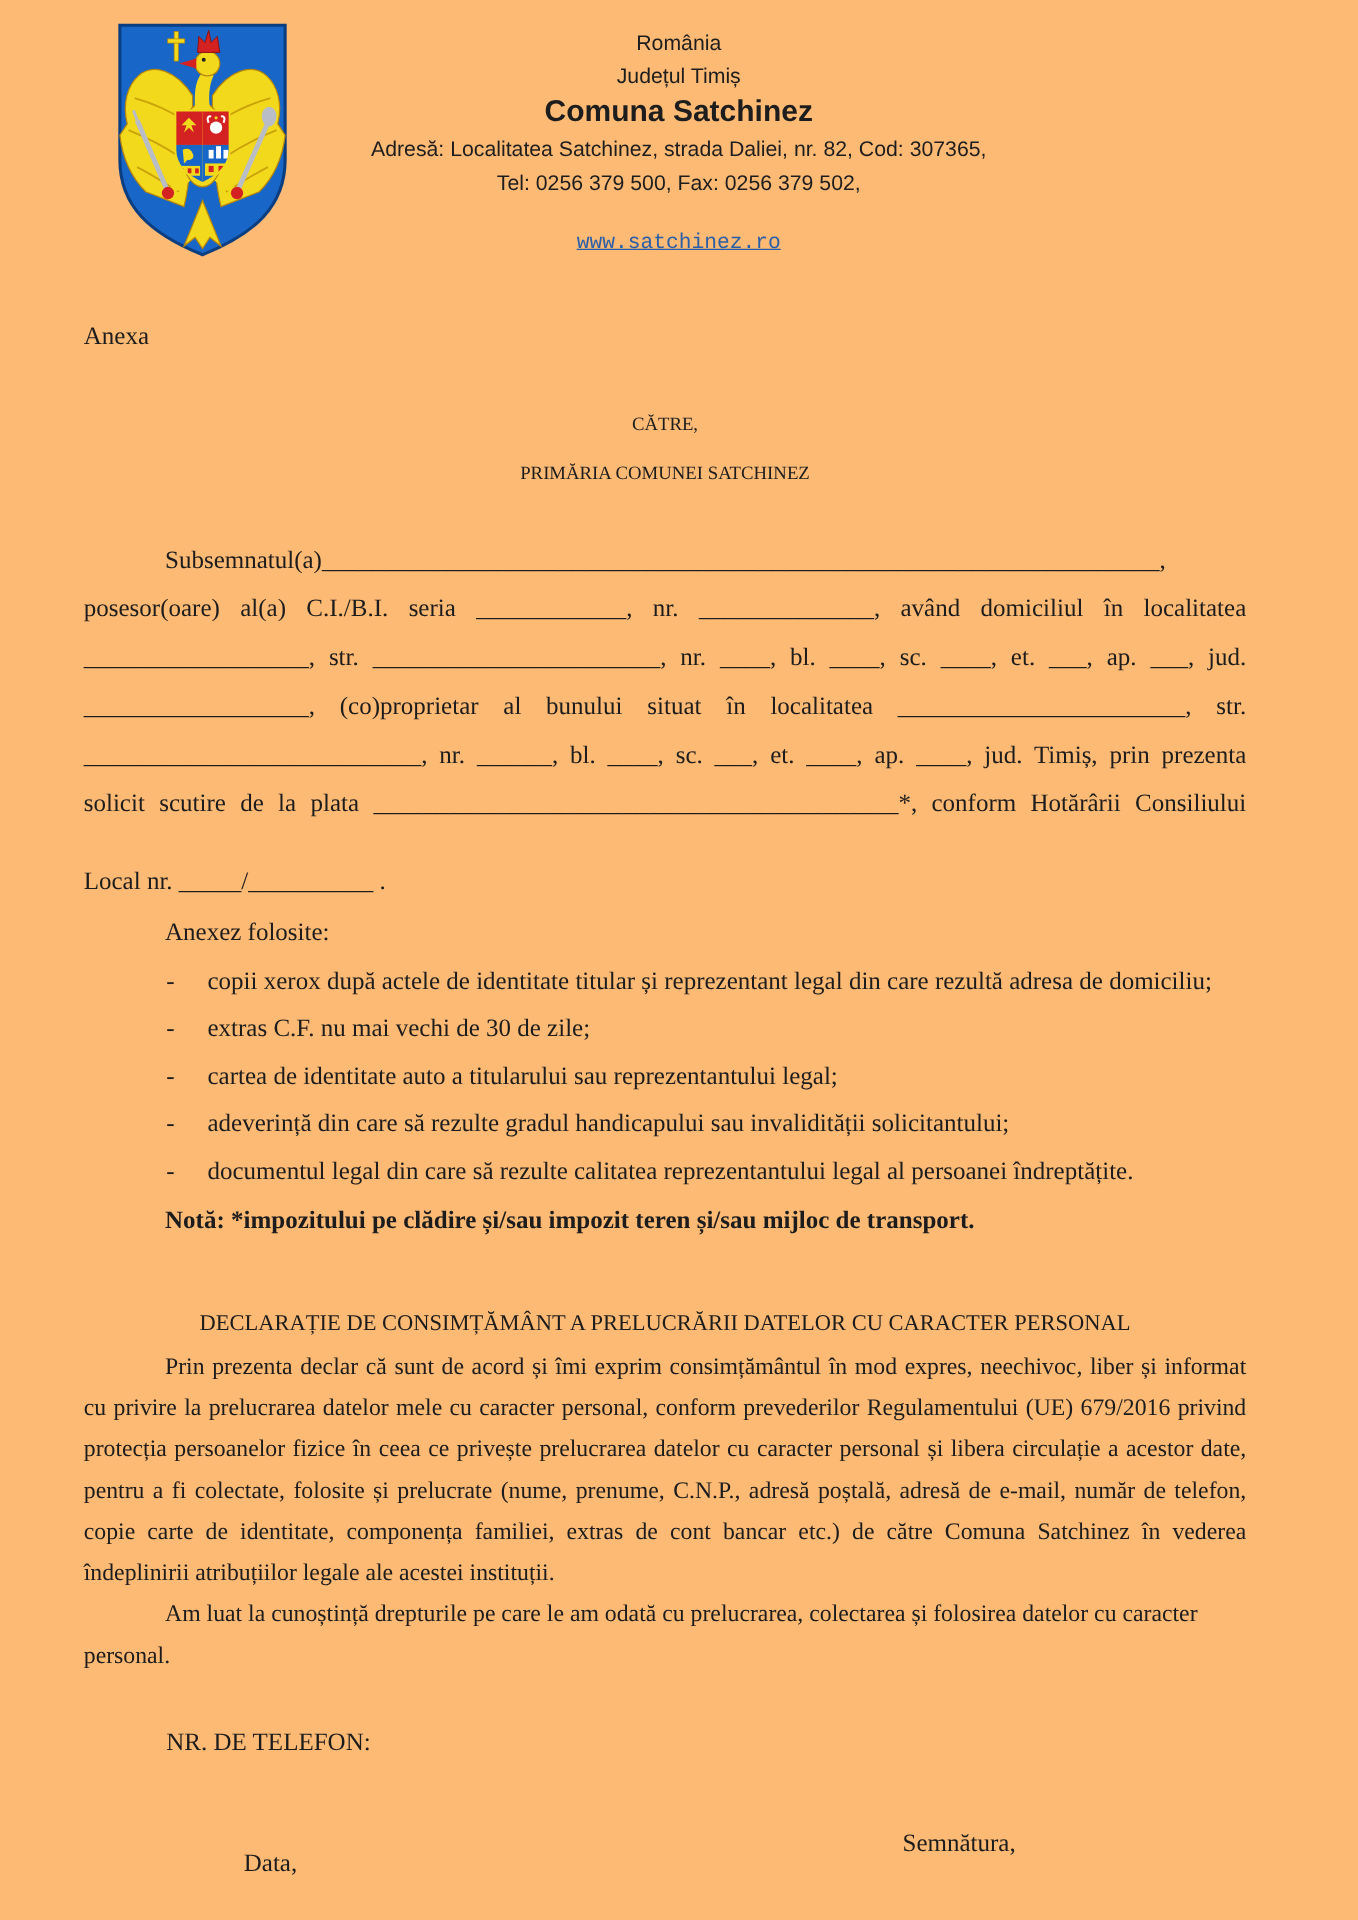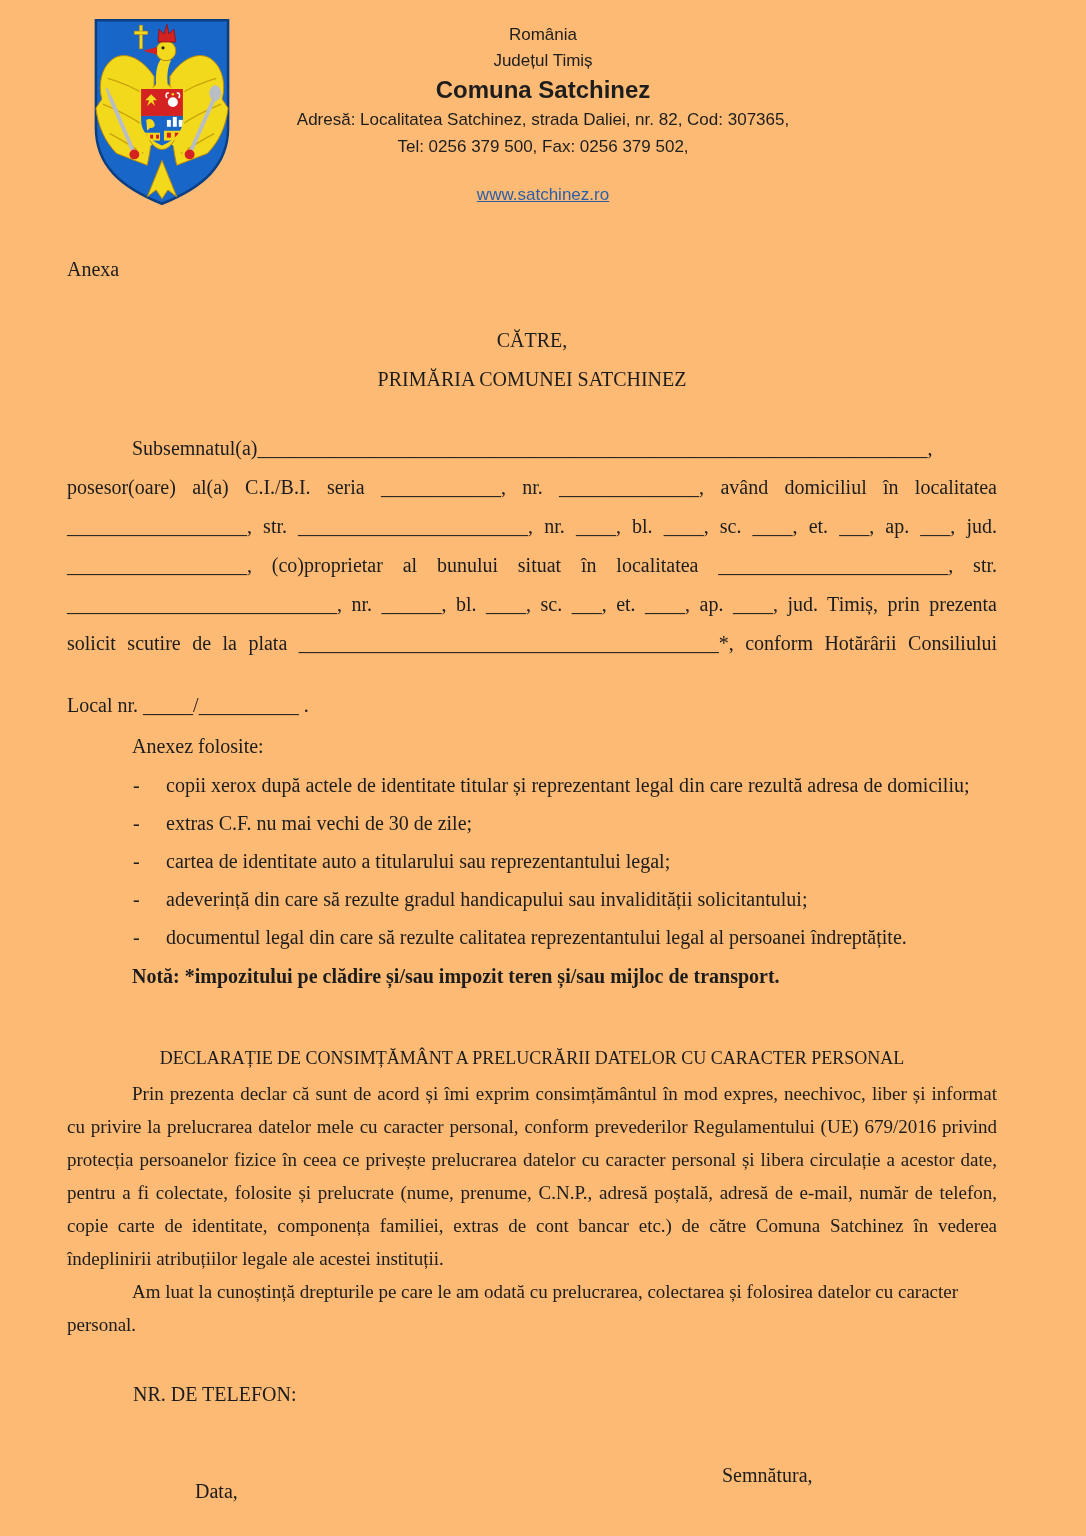--- a/index.html
+++ b/index.html
@@ -18,26 +18,26 @@
   .header-text{
     text-align:center;
     font-family:"Liberation Sans","DejaVu Sans",sans-serif;
     font-size:17px;line-height:26px;color:#1d1d1d;
   }
   .header-text .muni{font-size:24px;font-weight:bold;line-height:32px;}
   .header-text .addr{line-height:27px;}
   .site-link{
     display:inline-block;margin-top:22px;
     color:#2a5fa8;text-decoration:underline;cursor:pointer;
-    font-family:Liberation Sans, sans-serif;font-size:17px;
+    font-family:Liberation Mono, monospace;font-size:17px;
   }
   
   .content{padding:0 89px 0 67px;}
   .annex{margin-top:50px;font-size:20px;}
-  .addressee{margin-top:40px;text-align:center;font-size:20px;line-height:39px;}
+  .addressee{margin-top:40px;text-align:center;font-size:15px;line-height:39px;}
   .request{margin-top:30px;font-size:20px;line-height:39px;}
   .req-line{text-align:justify;text-align-last:justify;white-space:nowrap;}
   .req-line.no-stretch{text-align:left;text-align-last:left;margin-top:23px;}
   .req-line.first{text-indent:65px;}
   .attach-intro{margin-top:2px;margin-left:65px;font-size:20px;line-height:39px;}
   .attach-list{font-size:20px;}
   .attach-item{display:flex;margin-left:66px;line-height:38px;}
   .attach-item .dash{flex:0 0 33px;}
   .attach-item .itm-text{flex:1;text-align:justify;}
   .note-line{margin-left:65px;margin-top:1px;font-size:20px;line-height:38px;font-weight:bold;}

